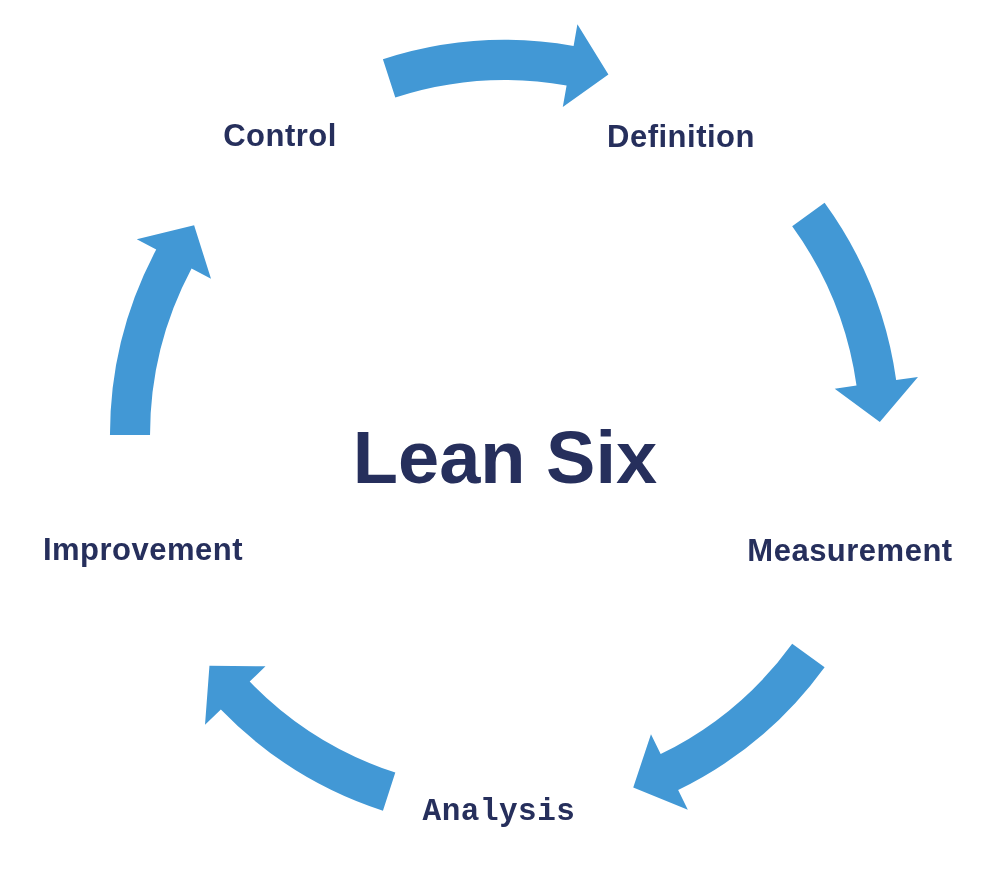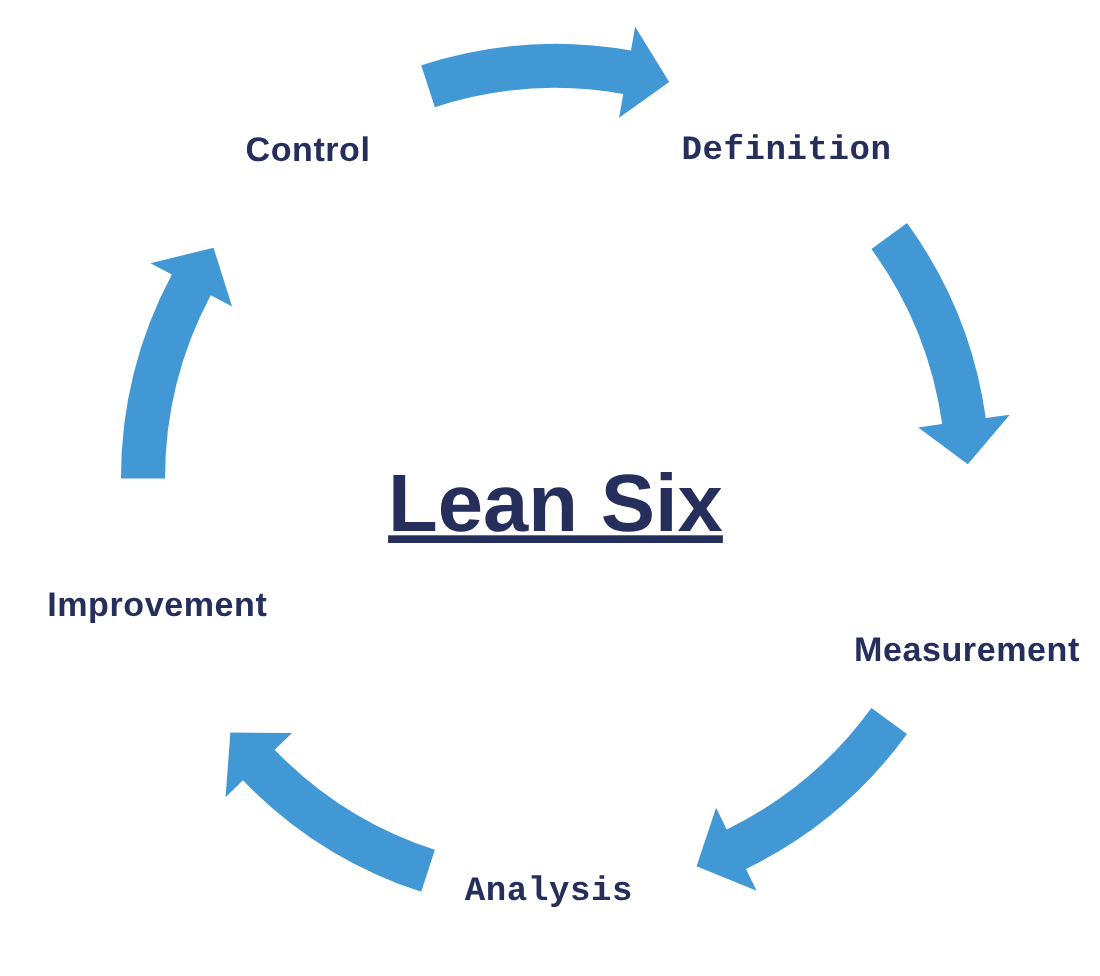--- a/index.html
+++ b/index.html
@@ -26,37 +26,36 @@
   .step-label {
     position: absolute;
     transform: translate(-50%, -50%);
     font-size: 31px;
     font-weight: 600;
     letter-spacing: 0.5px;
     color: #262F5C;
     white-space: nowrap;
   }
   .step-label.control      { left: 280px; top: 136px; }
-  .step-label.definition   { left: 715px; top: 137px; font-family: Liberation Mono, monospace; }
-  .step-label.measurement  { left: 879px; top: 551px; margin-top: 40px; }
+  .step-label.definition   { left: 681px; top: 137px; }
+  .step-label.measurement  { left: 850px; top: 551px; }
   .step-label.analysis     { left: 499px; top: 811px; font-family: Liberation Mono, monospace; }
   .step-label.improvement  { left: 143px; top: 550px; text-align: right; }
   .center-title {
     position: absolute;
     left: 505px;
     top: 458px;
     transform: translate(-50%, -50%);
     text-align: center;
     color: #262F5C;
     font-size: 74px;
     font-weight: 800;
     line-height: 1.28;
     letter-spacing: 0px;
     white-space: nowrap;
-    text-decoration: underline;
   }
 </style>
 </head>
 <body>
 
 <div class="canvas">
 
   <svg class="arrow-layer" viewBox="0 0 1000 887" xmlns="http://www.w3.org/2000/svg" aria-hidden="true">
     <path d="M 382.9 59.3 A 395 395 0 0 1 573.6 46.0 L 577.4 24.3 L 608.4 74.5 L 562.8 107.1 L 566.6 85.4 A 355 355 0 0 0 395.3 97.4 Z" fill="#4298D5"></path>
     <path transform="rotate(72 505 435)" d="M 382.9 59.3 A 395 395 0 0 1 573.6 46.0 L 577.4 24.3 L 608.4 74.5 L 562.8 107.1 L 566.6 85.4 A 355 355 0 0 0 395.3 97.4 Z" fill="#4298D5"></path>

